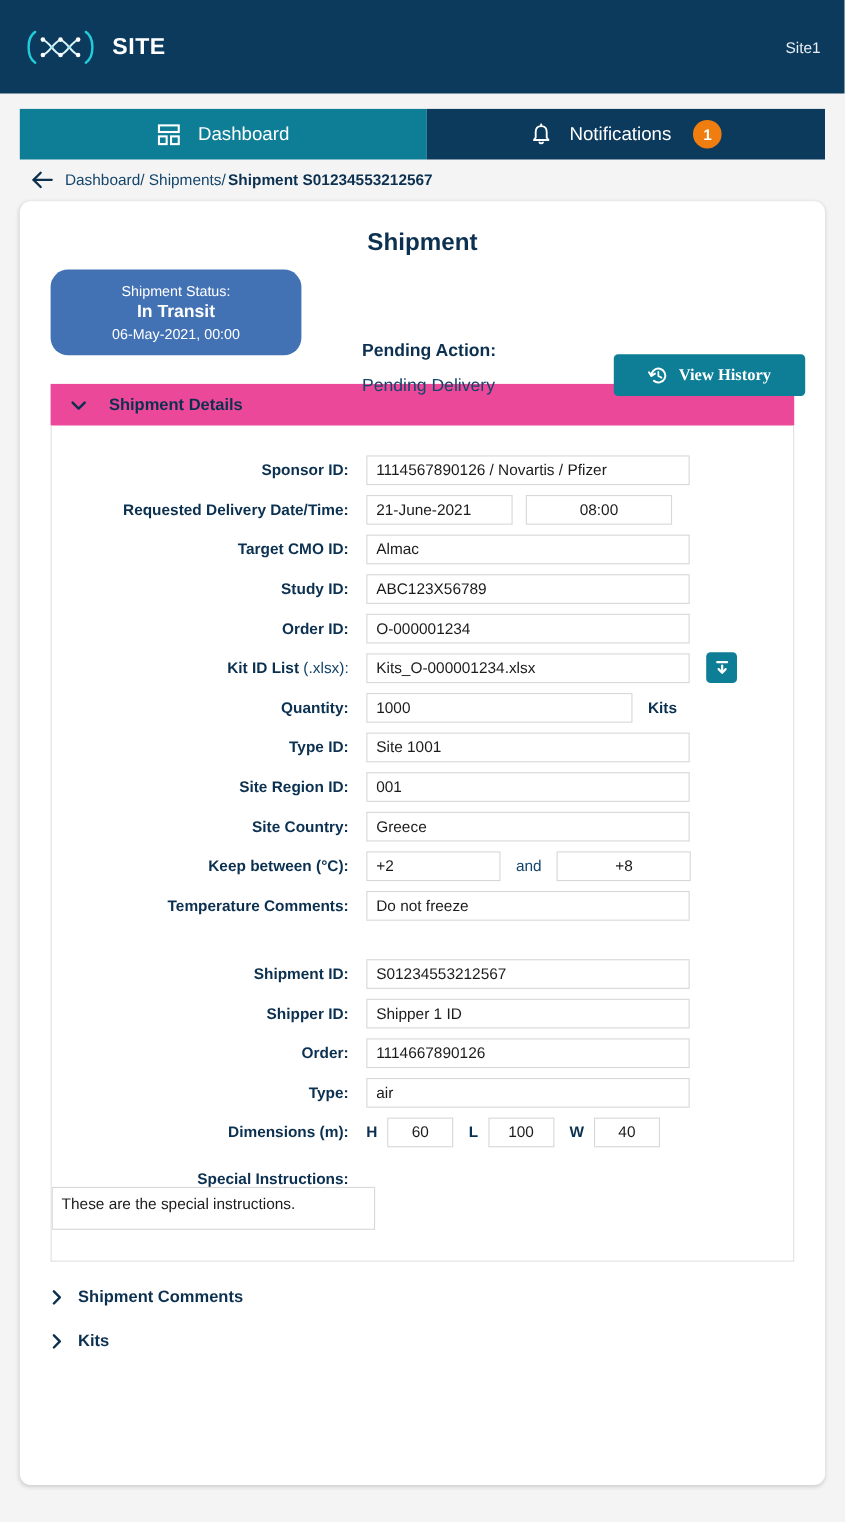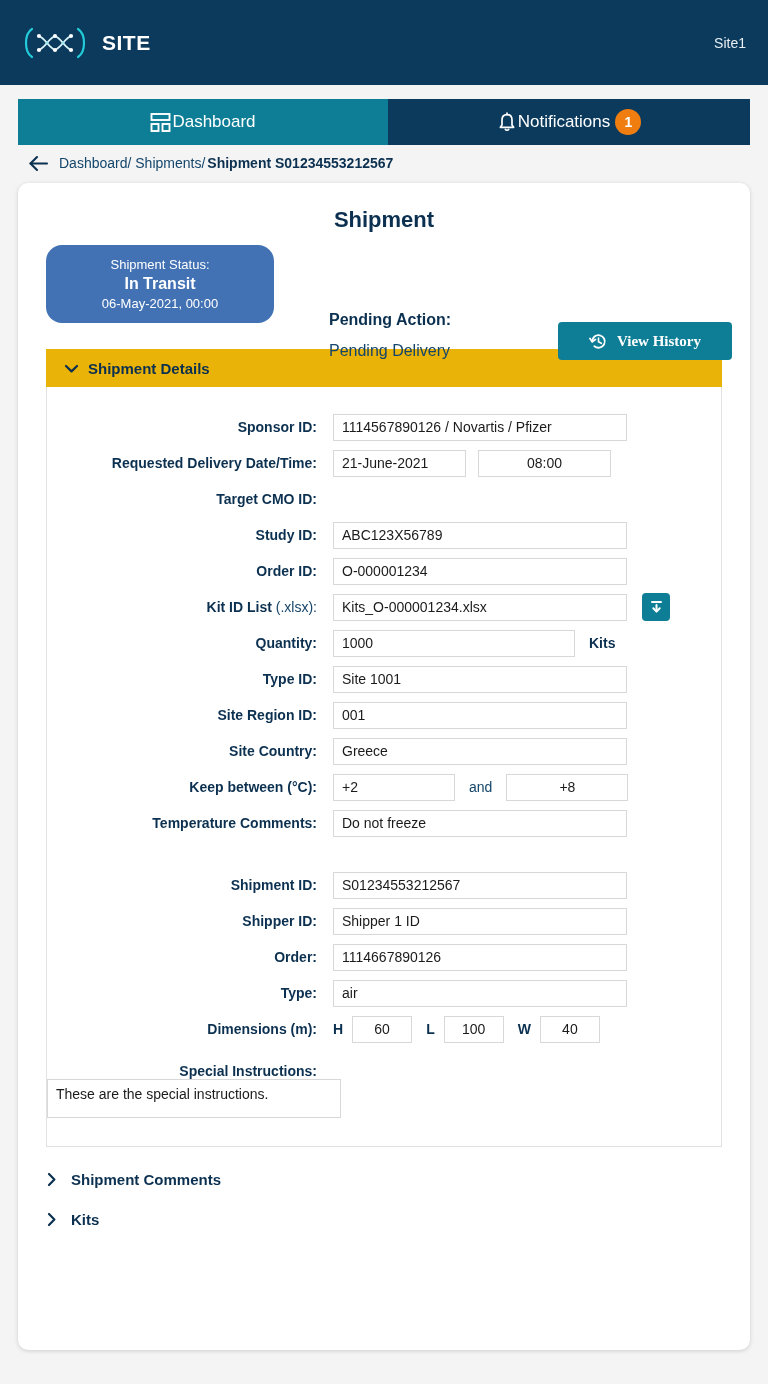--- a/index.html
+++ b/index.html
@@ -25,21 +25,21 @@
     color: #ffffff; font-size: 21px; font-weight: bold; letter-spacing: .5px;
   }
   .site-user { color: #e8eef3; font-size: 14px; }
 
   
   .navwrap {
     position: absolute; left: 18px; top: 99px; width: 732px; height: 46px;
     display: flex;
   }
   .tab {
-    display: flex; align-items: center; justify-content: center; gap: 1px;
+    display: flex; align-items: center; justify-content: center; gap: 16px;
     color: #ffffff; font-size: 17px; cursor: pointer; height: 46px;
   }
   .tab-dashboard { width: 370px; background: #0e7e96; }
   .tab-notifications { flex: 1; background: #0b3a5d; }
   .badge {
     width: 26px; height: 26px; border-radius: 50%;
     background: #ef7d10; color: #ffffff;
     font-size: 14px; font-weight: bold;
     display: flex; align-items: center; justify-content: center;
     margin-left: 4px;
@@ -85,22 +85,22 @@
   .history-btn {
     position: absolute; left: 540px; top: 83px; width: 174px; height: 38px;
     background: #0e7e96; border: none; border-radius: 4px;
     color: #ffffff; font-size: 15px; font-weight: bold;
     display: flex; align-items: center; justify-content: center; gap: 9px;
     cursor: pointer; font-family: Liberation Serif, serif;
   }
 
   
   .section-head {
-    margin: 0 28px; height: 38px; background: #eab308;
-    display: flex; align-items: center; gap: 9px; padding-left: 18px;
+    margin: 0 28px; height: 38px; background: #ec4899;
+    display: flex; align-items: center; gap: 20px; padding-left: 18px;
     cursor: pointer;
   }
   .section-head-title { font-size: 15px; font-weight: bold; color: #0b3050; }
 
   .section-body {
     margin: 0 28px; border: 1px solid #e2e2e2; border-top: none;
     padding: 22px 0 28px 0; background: #ffffff;
   }
 
   
@@ -258,20 +258,21 @@
       </div>
 
       <div class="frow">
         <div class="flabel">Requested Delivery Date/Time:</div>
         <input class="fin w-date" value="21-June-2021" style="">
         <input class="fin w-time" value="08:00" style="">
       </div>
 
       <div class="frow">
         <div class="flabel">Target CMO ID:</div>
+        <input class="fin w-wide" value="Almac" style="">
       </div>
 
       <div class="frow">
         <div class="flabel">Study ID:</div>
         <input class="fin w-wide" value="ABC123X56789" style="">
       </div>
 
       <div class="frow">
         <div class="flabel">Order ID:</div>
         <input class="fin w-wide" value="O-000001234" style="">

